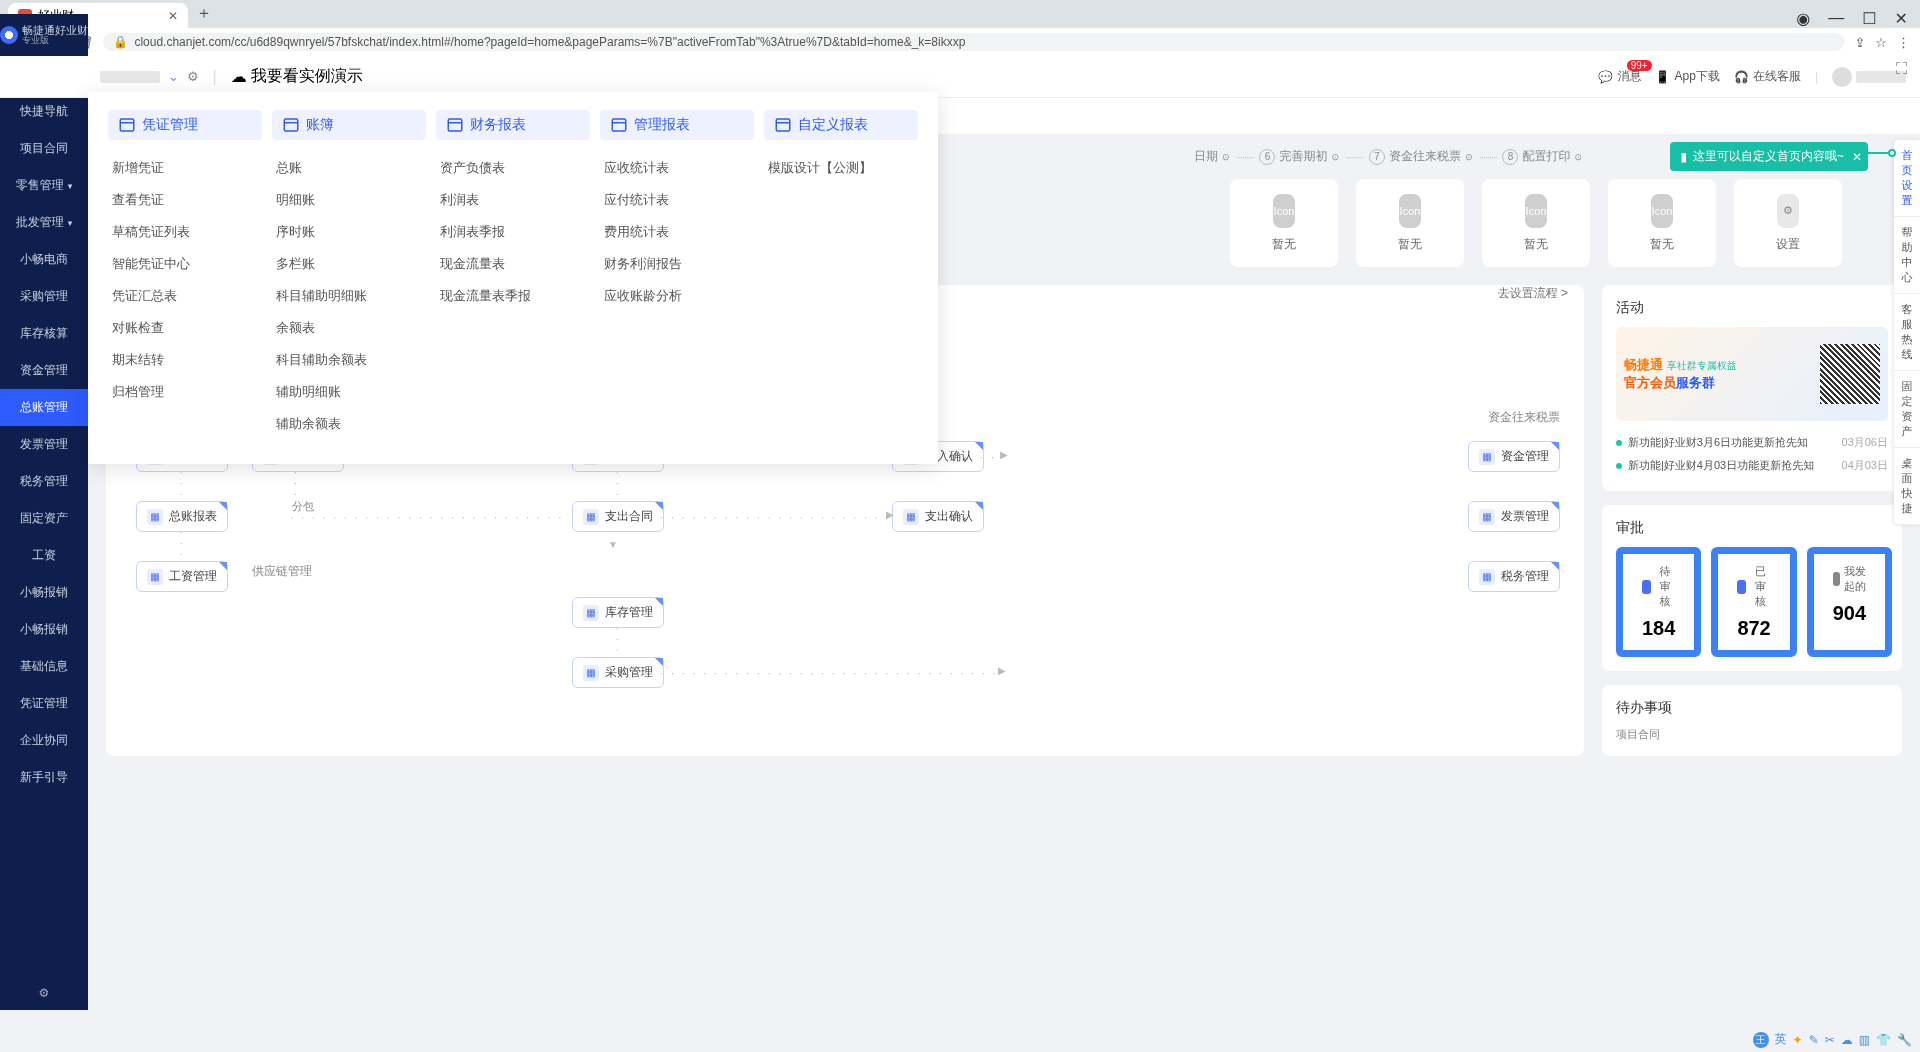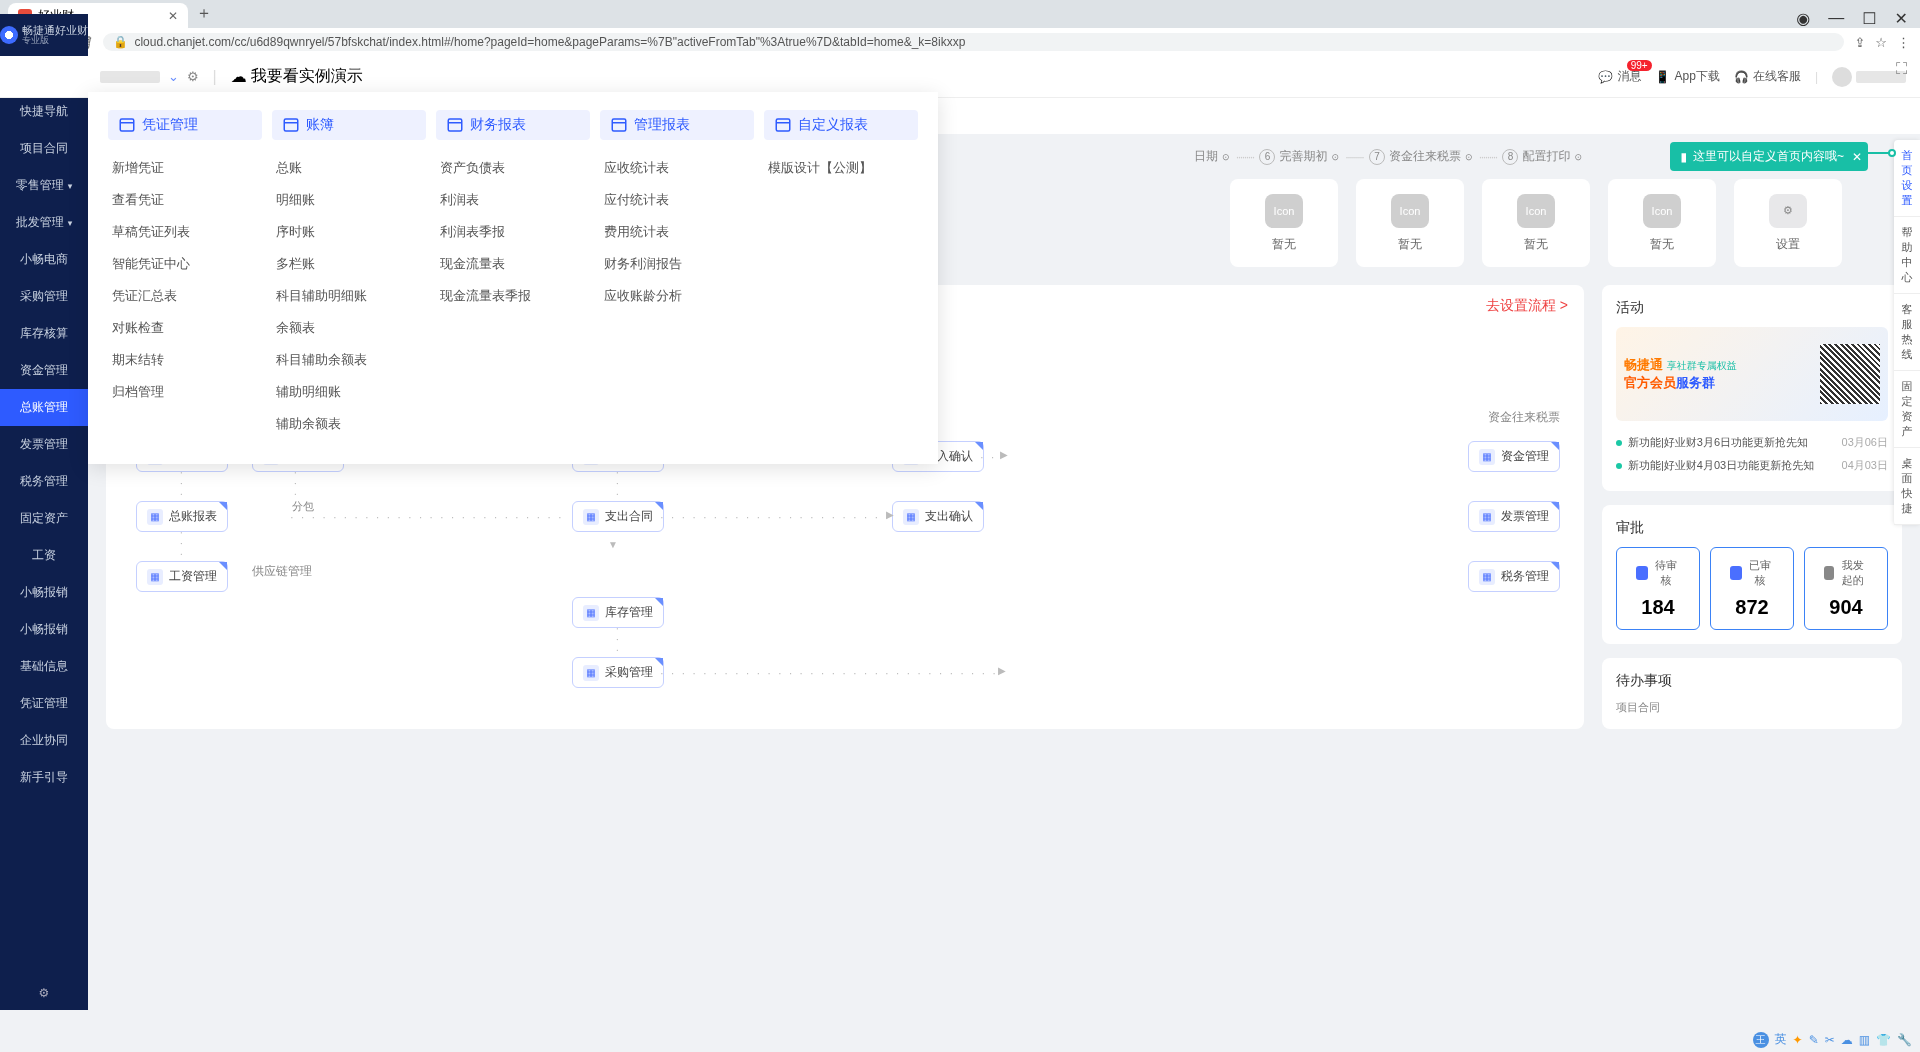--- a/index.html
+++ b/index.html
@@ -50,28 +50,28 @@
 .mega-item { font-size: 13px; color: #555; padding: 7px 4px; cursor: pointer; }
 
 
 .steps-row { display: flex; align-items: center; gap: 6px; font-size: 12px; color: #888; margin-bottom: 14px; justify-content: flex-end; padding-right: 320px; }
 .step { display: flex; align-items: center; gap: 4px; }
 .step-num { border: 1px solid #bbb; width: 16px; height: 16px; border-radius: 50%; display: inline-flex; align-items: center; justify-content: center; font-size: 10px; }
 .step-divider { color: #ccc; letter-spacing: -2px; }
 
 .icon-cards { display: flex; gap: 18px; justify-content: flex-end; padding-right: 60px; margin-bottom: 18px; }
 .icon-card { background: #fff; border-radius: 8px; width: 108px; height: 88px; display: flex; flex-direction: column; align-items: center; justify-content: center; gap: 8px; font-size: 12px; color: #666; }
-.icon-card .icn { width: 38px; height: 34px; border-radius: 8px; background: #cfcfcf; color: #fff; display: flex; align-items: center; justify-content: center; font-size: 11px; }
+.icon-card .icn { width: 22px; height: 34px; border-radius: 8px; background: #cfcfcf; color: #fff; display: flex; align-items: center; justify-content: center; font-size: 11px; }
 .icon-card.gear .icn { background: #e8e8ea; color: #888; }
 
 .columns { display: flex; gap: 18px; }
 .left-col { flex: 1; background: #fff; border-radius: 8px; padding: 16px; position: relative; min-height: 440px; }
 .right-col { width: 300px; display: flex; flex-direction: column; gap: 14px; }
 
-.link-setup { position: absolute; top: 12px; right: 16px; color: #ef4444; font-size: 14px; cursor: pointer; }
+.link-setup { position: absolute; top: 0; right: 16px; color: #737373; font-size: 12px; cursor: pointer; }
 
 .flow-area { position: relative; height: 400px; }
 .flow-group-label { position: absolute; font-size: 12px; color: #888; }
 .flow-node { position: absolute; border: 1px solid #c5d0ff; background: #fff; border-radius: 6px; padding: 6px 10px; display: flex; align-items: center; gap: 6px; font-size: 12px; color: #444; cursor: pointer; }
 .flow-node::before { content: ""; position: absolute; top: 0; right: 0; border: 4px solid transparent; border-top-color: #6a8fff; border-right-color: #6a8fff; }
 .flow-node .ficn { width: 16px; height: 16px; background: #e8edff; border-radius: 3px; display: inline-flex; align-items: center; justify-content: center; color: #4a6fff; font-size: 10px; }
 .dots-h, .dots-v { position: absolute; color: #bbb; font-size: 11px; letter-spacing: 2px; white-space: nowrap; overflow: hidden; }
 .dots-v { writing-mode: vertical-rl; letter-spacing: 2px; }
 .arrow { position: absolute; color: #bbb; font-size: 10px; }
 
@@ -79,21 +79,21 @@
 .panel-title { font-size: 14px; color: #333; margin-bottom: 10px; }
 .activity-banner { background: linear-gradient(135deg, #fff4e6, #e6f0ff); border-radius: 6px; height: 94px; margin-bottom: 10px; display: flex; align-items: center; padding: 8px; gap: 8px; }
 .banner-txt { font-size: 13px; }
 .banner-txt b { color: #ff7a00; }
 .qr { width: 60px; height: 60px; background: repeating-linear-gradient(45deg, #333 0 2px, #fff 2px 4px); margin-left: auto; }
 .news-item { display: flex; align-items: center; gap: 6px; font-size: 11px; color: #555; padding: 4px 0; }
 .news-dot { width: 6px; height: 6px; background: #1bc8a5; border-radius: 50%; }
 .news-date { margin-left: auto; color: #aaa; }
 
 .approve-cards { display: flex; gap: 10px; }
-.approve-card { flex: 1; border: 1px solid #3b82f6; border-radius: 6px; padding: 10px 19px; text-align: center; }
+.approve-card { flex: 1; border: 7px solid #3b82f6; border-radius: 6px; padding: 10px 19px; text-align: center; }
 .approve-card .ac-head { font-size: 11px; color: #666; display: flex; align-items: center; justify-content: center; gap: 4px; }
 .approve-card .ac-num { font-size: 20px; font-weight: 600; margin-top: 8px; }
 .ac-icn { width: 14px; height: 14px; border-radius: 3px; }
 
 
 .side-rail { position: fixed; right: 0; top: 140px; width: 26px; background: #fff; border-radius: 4px 0 0 4px; box-shadow: -1px 0 4px rgba(0,0,0,0.1); font-size: 11px; color: #555; }
 .rail-item { padding: 8px 4px; text-align: center; border-bottom: 1px solid #eee; cursor: pointer; }
 .rail-item.blue { color: #2e5bff; }
 
 

